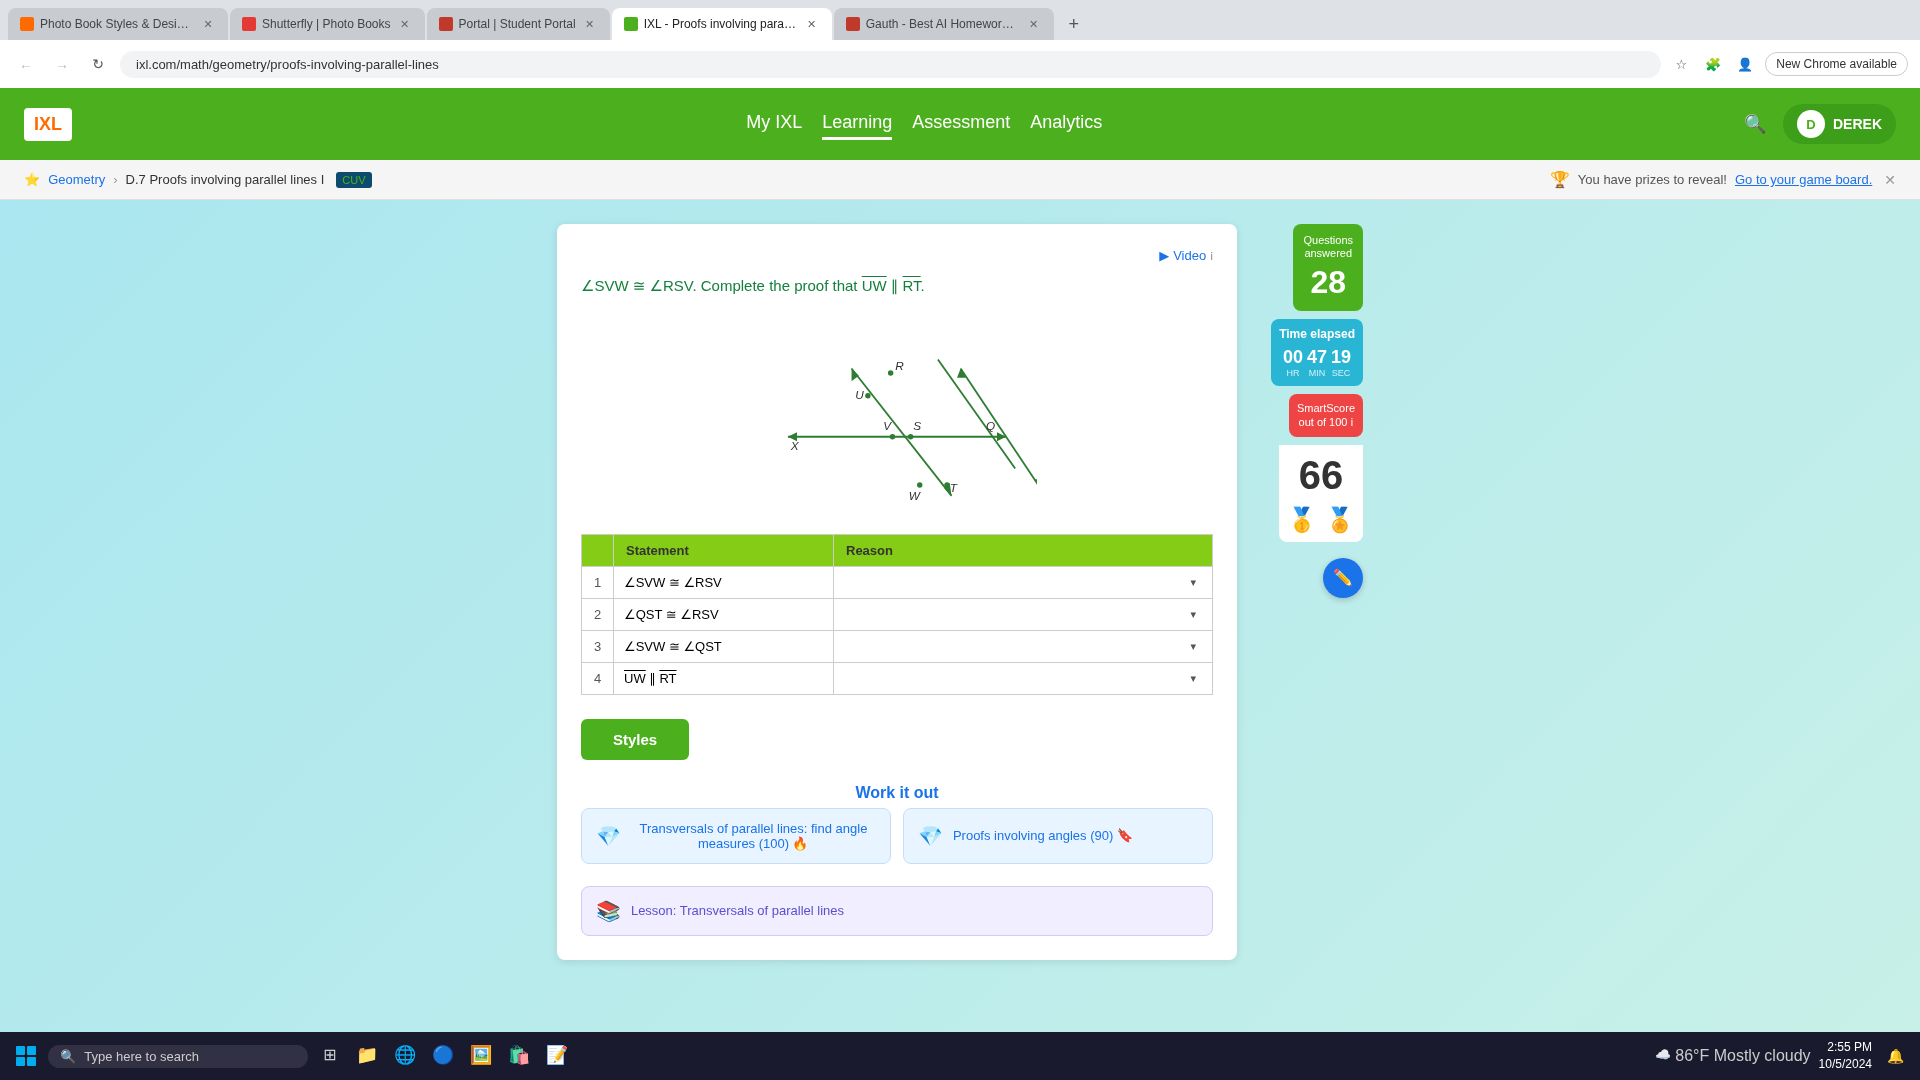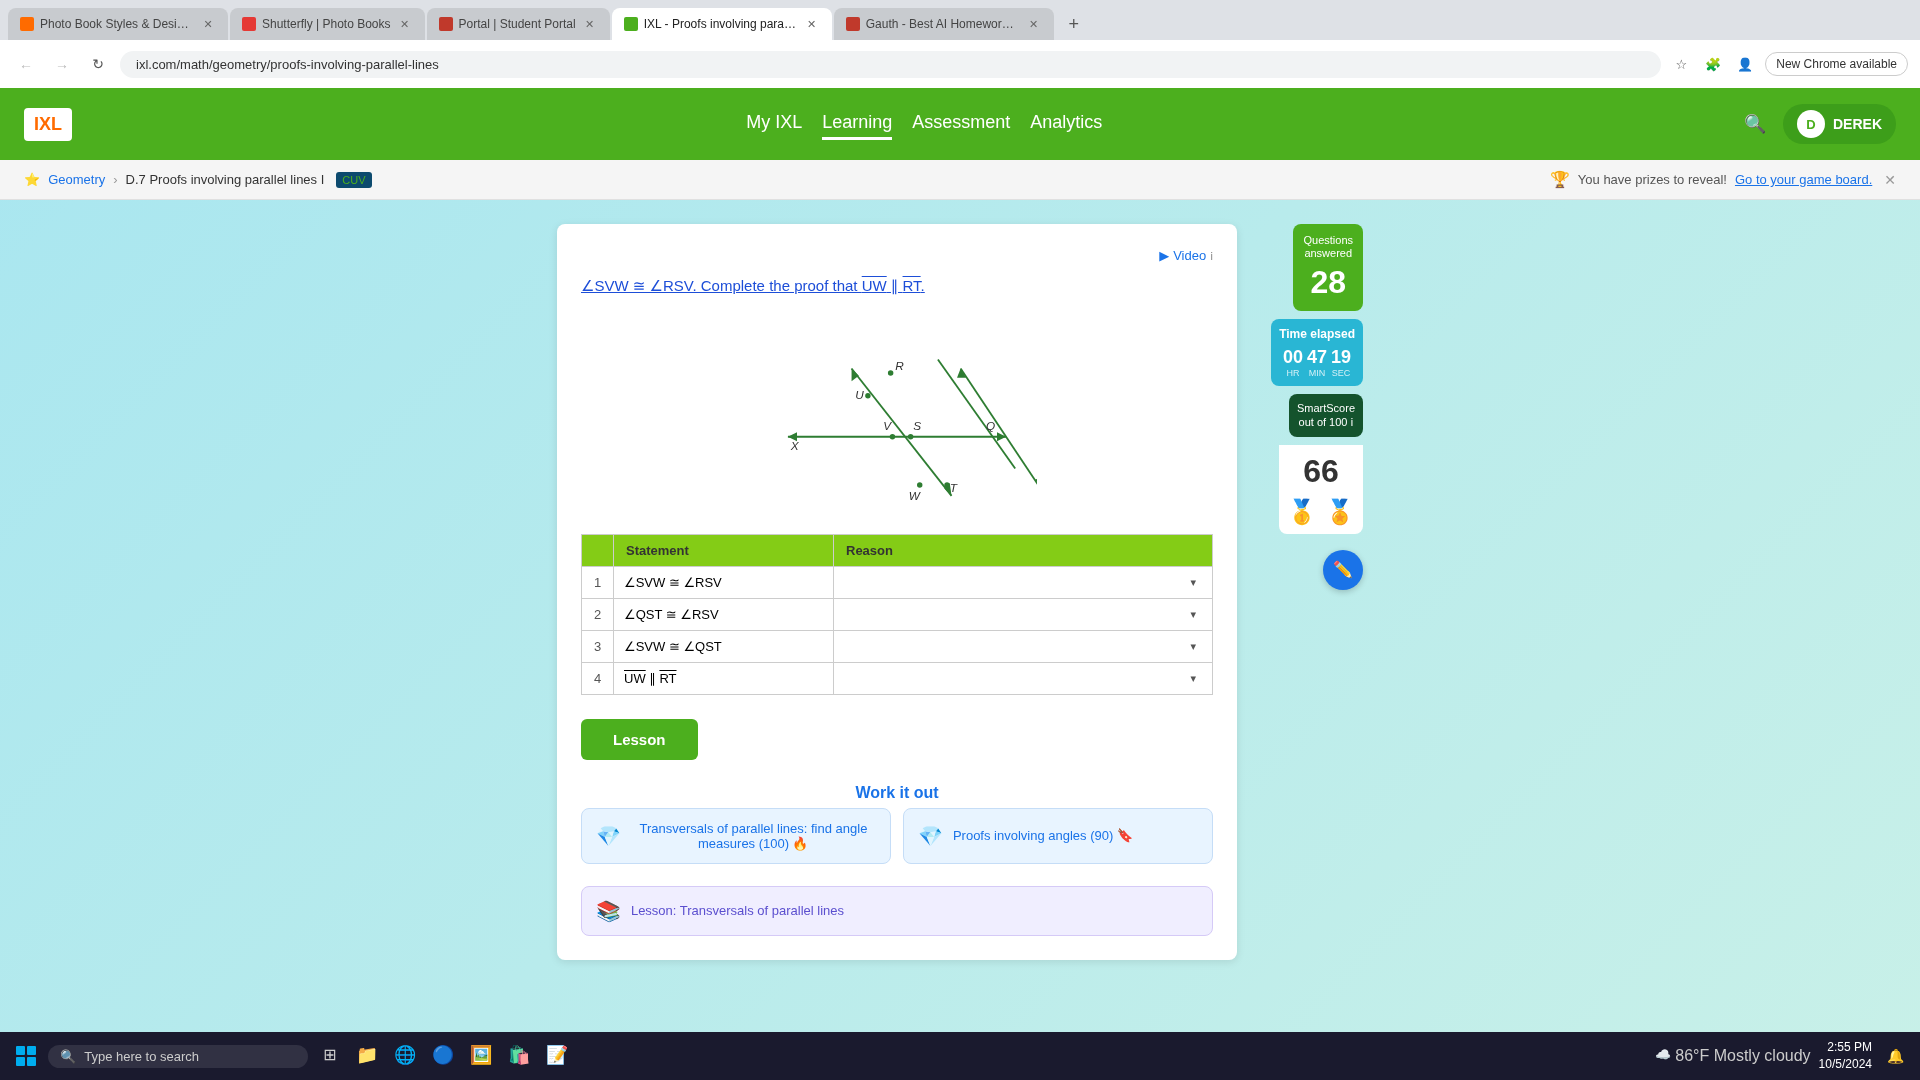--- a/index.html
+++ b/index.html
@@ -50,21 +50,21 @@
     .banner-close { cursor: pointer; color: #999; font-size: 14px; margin-left: 4px; }
 
     
     .main-content { display: flex; justify-content: center; padding: 24px; gap: 16px; }
 
     
     .problem-panel { background: #fff; border-radius: 8px; padding: 24px; width: 680px; box-shadow: 0 2px 8px rgba(0,0,0,0.1); }
     .problem-header { display: flex; justify-content: flex-end; margin-bottom: 12px; }
     .video-btn { color: #1a73e8; font-size: 13px; cursor: pointer; display: flex; align-items: center; gap: 4px; }
 
-    .problem-statement { font-size: 15px; color: #1d4ed8; margin-bottom: 16px; line-height: 1.5; text-decoration: underline; }
+    .problem-statement { font-size: 15px; color: #15803d; margin-bottom: 16px; line-height: 1.5; }
 
     
     .diagram-container { display: flex; justify-content: center; margin-bottom: 20px; }
     .diagram-svg { width: 280px; height: 200px; }
 
     
     .proof-table { width: 100%; border-collapse: collapse; font-size: 13px; }
     .proof-table th { background: #84cc16; border: 1px solid #ccc; padding: 8px 12px; text-align: left; font-weight: 600; color: #333; }
     .proof-table td { border: 1px solid #ccc; padding: 6px 10px; vertical-align: middle; }
     .proof-table td:first-child { width: 32px; text-align: center; color: #555; }
@@ -97,23 +97,23 @@
     .questions-label { font-size: 11px; line-height: 1.2; }
     .questions-count { font-size: 32px; font-weight: bold; margin-top: 4px; color: #fff; }
 
     .time-card { background: #29b6d4; border-radius: 8px; padding: 8px; text-align: center; color: #fff; }
     .time-label { font-size: 12px; font-weight: bold; }
     .time-display { display: flex; gap: 4px; justify-content: center; margin-top: 6px; }
     .time-unit { text-align: center; }
     .time-value { font-size: 18px; font-weight: bold; color: #fff; }
     .time-unit-label { font-size: 9px; color: rgba(255,255,255,0.8); text-transform: uppercase; }
 
-    .smartscore-card { background: #14532d; border-radius: 8px; padding: 8px; text-align: center; color: #fff; }
+    .smartscore-card { background: #ef4444; border-radius: 8px; padding: 8px; text-align: center; color: #fff; }
     .smartscore-label { font-size: 11px; line-height: 1.2; }
-    .score-value { font-size: 32px; font-weight: bold; color: #333; }
+    .score-value { font-size: 40px; font-weight: bold; color: #333; }
     .score-badges { display: flex; justify-content: center; gap: 8px; margin-top: 8px; }
     .badge { font-size: 24px; }
 
     .pencil-btn { align-self: flex-end; width: 40px; height: 40px; background: #1a73e8; border-radius: 50%; display: flex; align-items: center; justify-content: center; cursor: pointer; margin-top: 8px; box-shadow: 0 2px 6px rgba(0,0,0,0.2); }
 
     
     .taskbar { position: fixed; bottom: 0; left: 0; right: 0; height: 48px; background: #1a1a2e; display: flex; align-items: center; padding: 0 8px; gap: 4px; z-index: 1000; }
     .taskbar-start { width: 36px; height: 36px; display: flex; align-items: center; justify-content: center; cursor: pointer; border-radius: 4px; }
     .windows-logo { width: 20px; height: 20px; display: grid; grid-template-columns: 1fr 1fr; gap: 2px; }
     .win-square { border-radius: 1px; }
@@ -328,21 +328,21 @@
                 <option value=""></option>
                 <option value="converse">Converse of corresponding angles theorem</option>
               </select>
             </div>
           </td>
         </tr>
       </tbody>
     </table>
 
     <div class="submit-section">
-      <button class="submit-btn">Lesson</button>
+      <button class="submit-btn">Styles</button>
     </div>
 
     <div class="work-it-out">
       <div class="work-it-out-title">Work it out</div>
       <div class="help-cards">
         <div class="help-card">
           <span class="help-card-icon">💎</span>
           <span class="help-card-text">Transversals of parallel lines: find angle measures (100) 🔥</span>
         </div>
         <div class="help-card">

